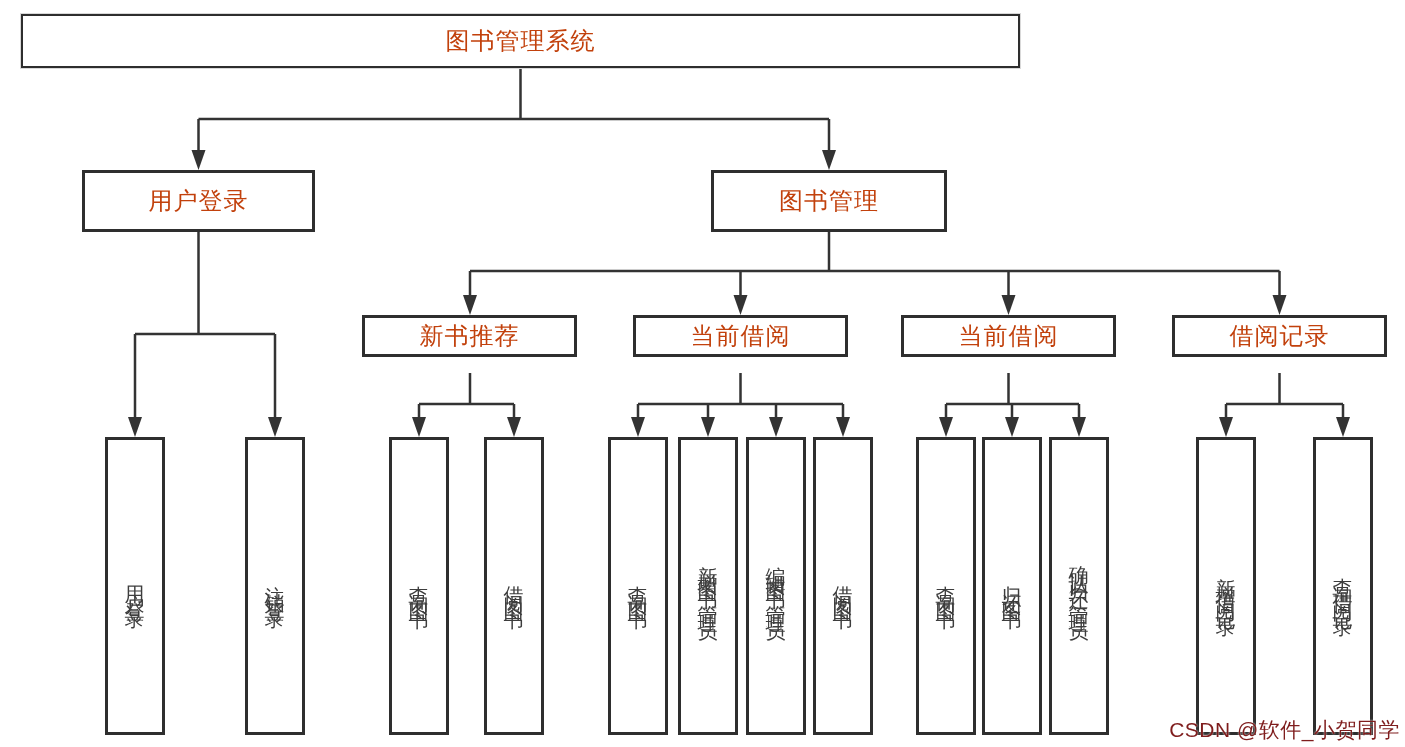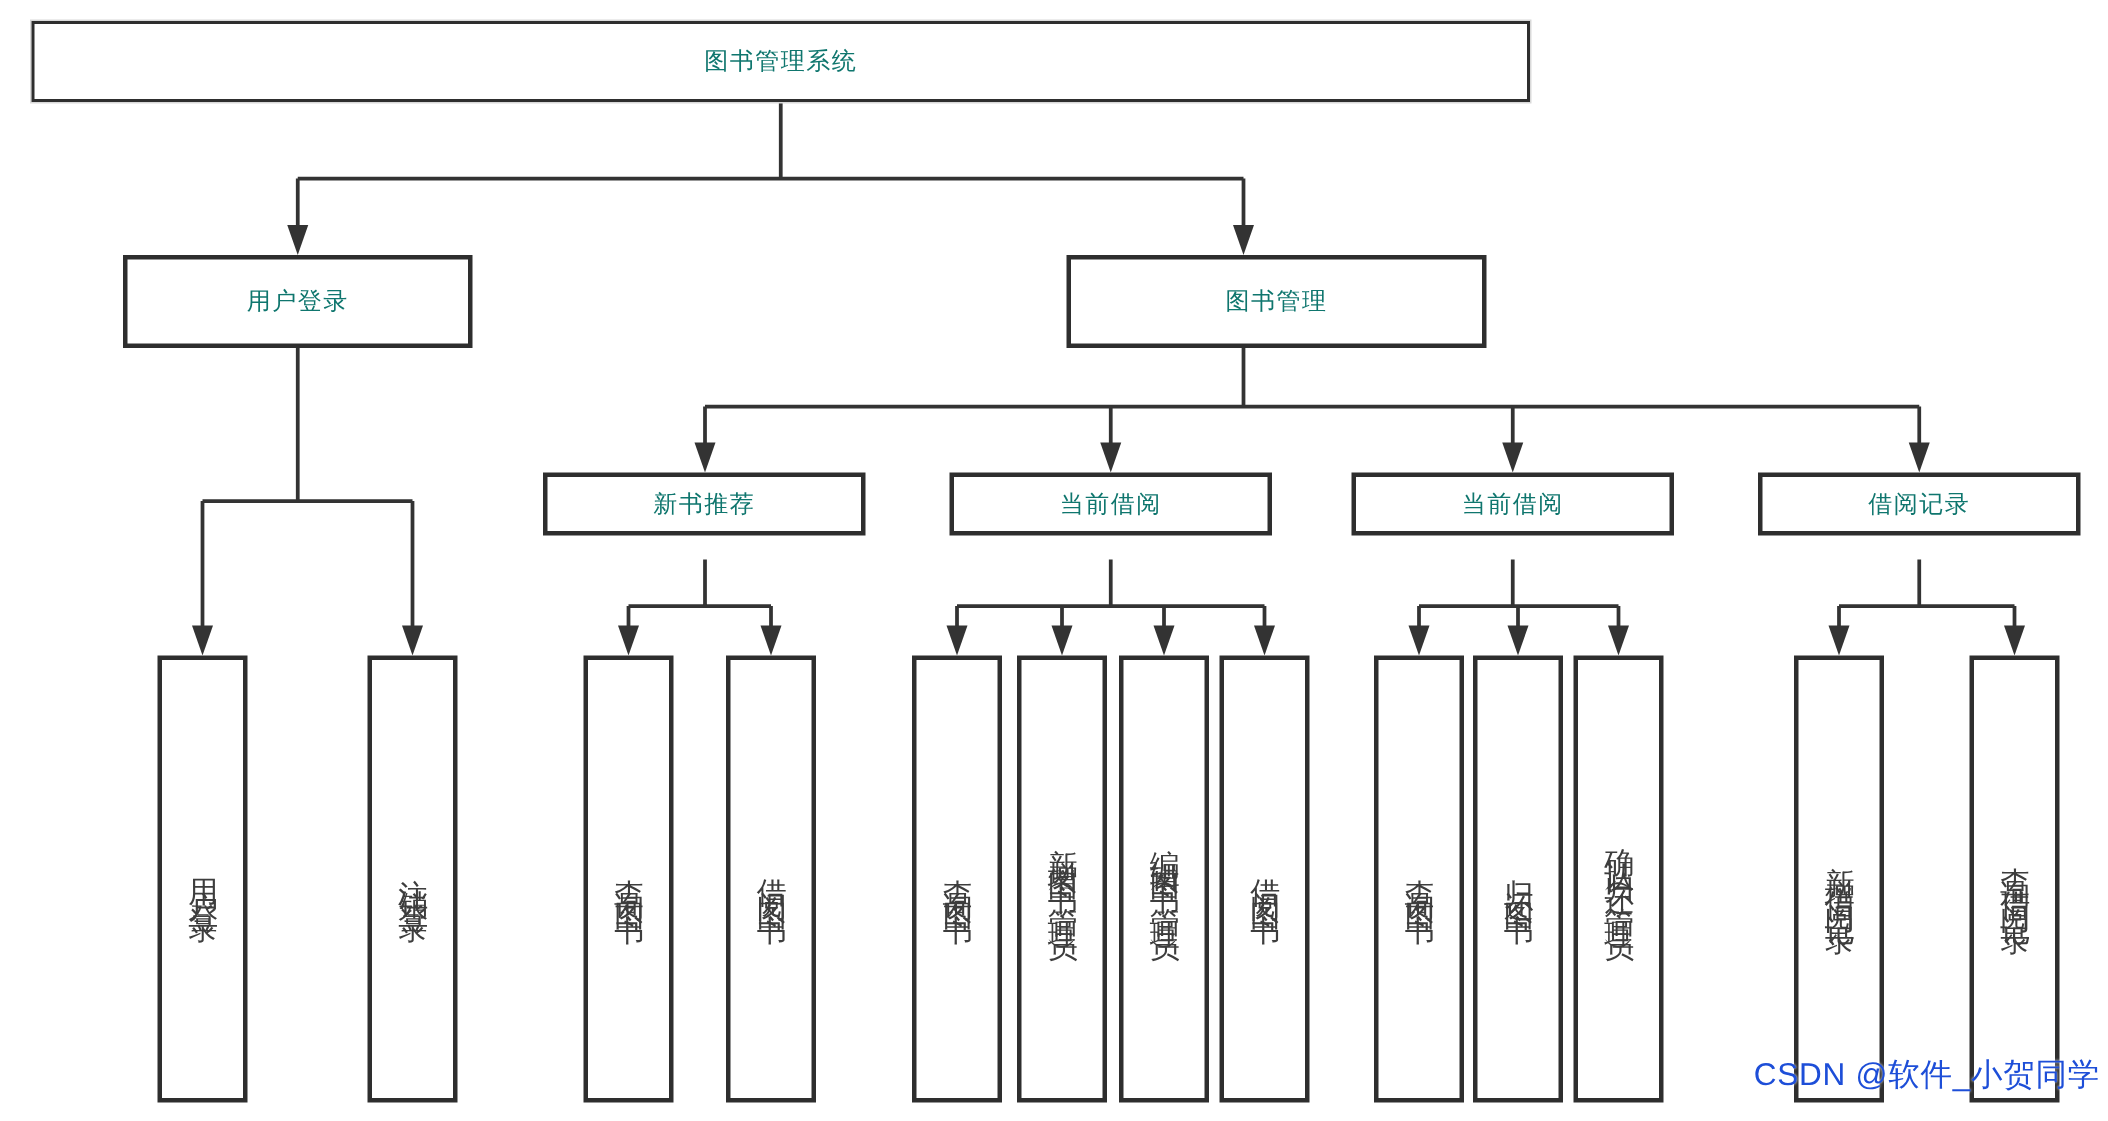--- a/index.html
+++ b/index.html
@@ -15,37 +15,37 @@
     position:absolute;
     box-sizing:border-box;
     background:#ffffff;
     border:3px solid #2e2e2e;
     display:flex;align-items:center;justify-content:center;
     z-index:2;
     color:#3d3d3d;
   }
   .root{border-width:2px;box-shadow:0 0 0 1px #d9d9d9;}
   .hlabel{
-    font-size:16px;letter-spacing:1px;color:#0f766e;white-space:nowrap;
+    font-size:24px;letter-spacing:1px;color:#c2410c;white-space:nowrap;
   }
   .vlabel{
     writing-mode:vertical-rl;
     text-orientation:mixed;
     font-size:20px;
     letter-spacing:8px;
     color:#3d3d3d;
     line-height:1;
     white-space:nowrap;
   }
   .leaf{top:437px;height:298px;width:60px;}
   .l3{top:315px;height:42px;width:215px;}
   .l2{top:170px;height:62px;}
   #watermark{
-    position:absolute;right:5px;bottom:17px;
-    font-size:21px;color:#1d4ed8;
+    position:absolute;right:5px;bottom:3px;
+    font-size:21px;color:#7f1d1d;
     text-shadow:0 0 2px #ffffff;
     z-index:5;letter-spacing:0.5px;
   }
 </style>
 </head>
 <body>
 
 <div id="stage">
 
   <svg id="wires" width="1405" height="747" viewBox="0 0 1405 747" fill="none" xmlns="http://www.w3.org/2000/svg">
@@ -85,21 +85,21 @@
     </g>
   </svg>
 
   <div class="node root" style="left:21px;top:14px;width:999px;height:54px;">
     <span class="hlabel">图书管理系统</span>
   </div>
 
   <div class="node l2" style="left:82px;width:233px;">
     <span class="hlabel">用户登录</span>
   </div>
-  <div class="node l2" style="left:711px;width:280px;">
+  <div class="node l2" style="left:711px;width:236px;">
     <span class="hlabel">图书管理</span>
   </div>
 
   <div class="node l3" style="left:362px;">
     <span class="hlabel">新书推荐</span>
   </div>
   <div class="node l3" style="left:633px;">
     <span class="hlabel">当前借阅</span>
   </div>
   <div class="node l3" style="left:901px;">

